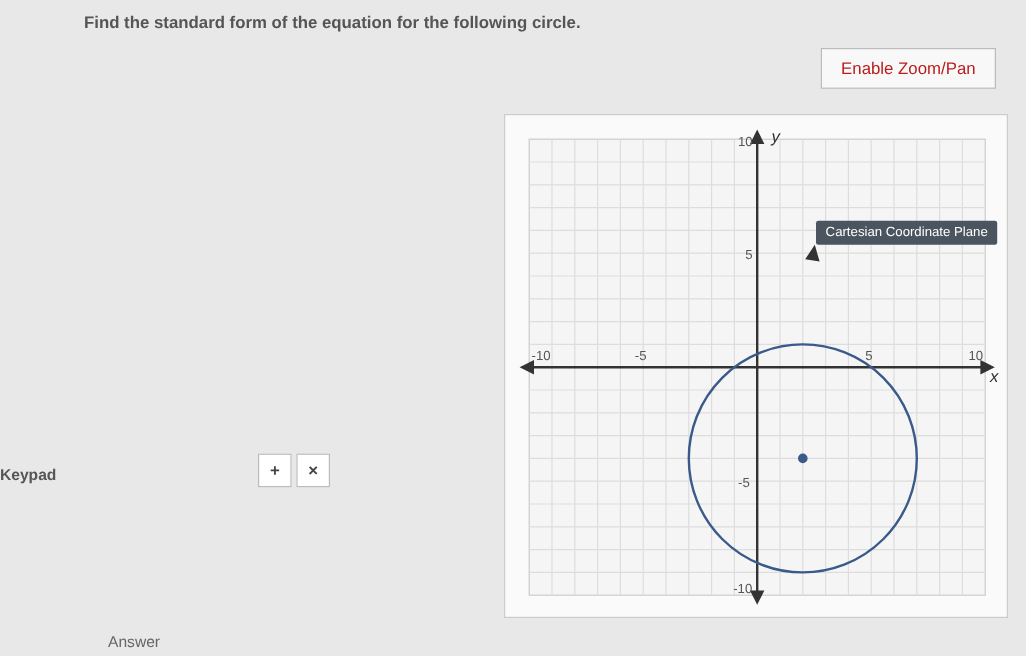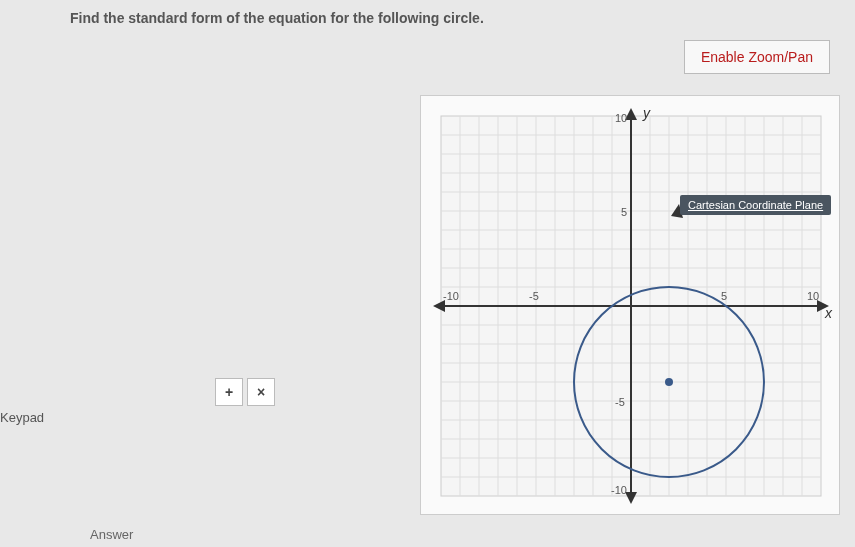--- a/index.html
+++ b/index.html
@@ -33,36 +33,36 @@
     position: absolute;
     top: 95px;
     left: 420px;
     width: 420px;
     height: 420px;
     background: #fafafa;
     border: 1px solid #ccc;
   }
   .tooltip {
     position: absolute;
-    top: 195px;
+    top: 184px;
     left: 680px;
     background: #4a5560;
     color: #fff;
     padding: 4px 8px;
     font-size: 11px;
     border-radius: 2px;
     z-index: 10;
-    text-decoration: underline;
   }
   .keypad-label {
     position: absolute;
-    top: 410px;
+    top: 388px;
     left: 0;
     font-size: 13px;
     color: #555;
+    font-weight: bold;
   }
   .keypad-buttons {
     position: absolute;
     top: 378px;
     left: 215px;
     display: flex;
     gap: 4px;
   }
   .keypad-btn {
     width: 28px;

